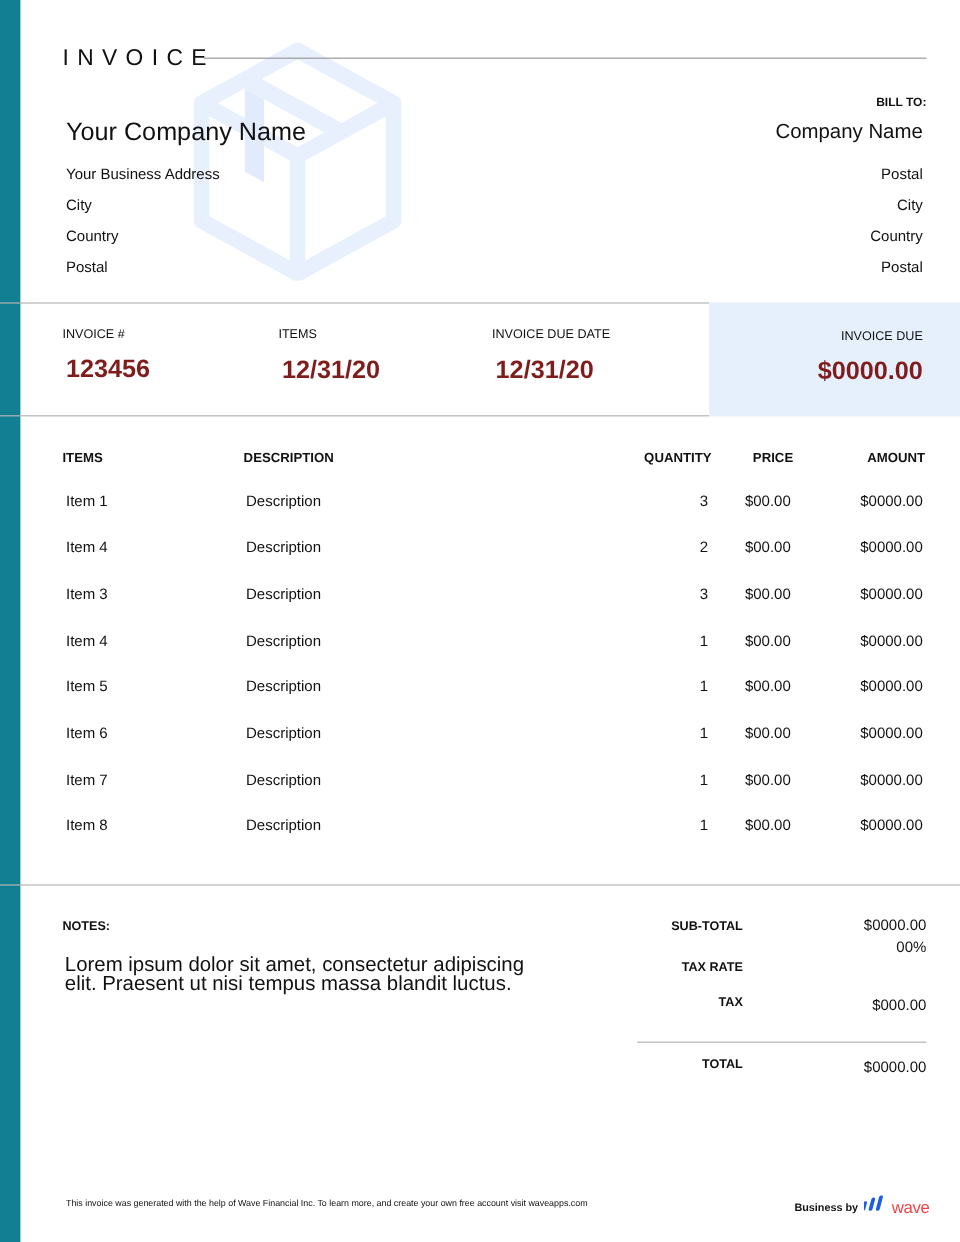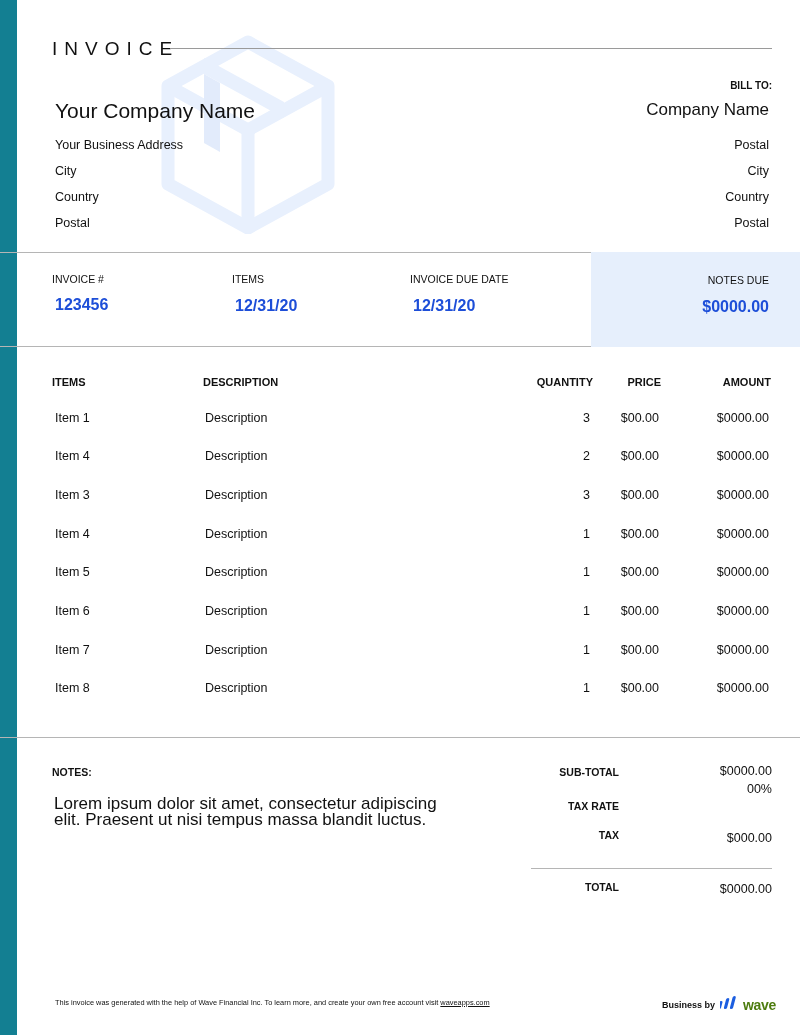--- a/index.html
+++ b/index.html
@@ -19,44 +19,44 @@
     .company-name { left: 55px; top: 99px; font-size: 21px; color: #111; }
     .from-line { left: 55px; font-size: 12.5px; color: #111; }
 
     .bill-to-label { right: 28px; top: 80px; font-size: 10px; font-weight: bold; color: #111; text-align: right; }
     .bill-company { right: 31px; top: 100px; font-size: 17px; color: #111; text-align: right; }
     .to-line { right: 31px; font-size: 12.5px; color: #111; text-align: right; }
     .meta-rule-top { left: 0; top: 252px; width: 591px; height: 1px; background: #b5b5b5; }
     .meta-rule-bot { left: 0; top: 346px; width: 591px; height: 1px; background: #b5b5b5; }
     .amount-due-box { left: 591px; top: 252px; width: 209px; height: 95px; background: #e6effc; }
     .meta-label { font-size: 10.5px; font-weight: normal; color: #111; }
-    .meta-value { font-size: 16px; font-weight: bold; color: #1d4ed8; }
+    .meta-value { font-size: 21px; font-weight: bold; color: #7f1d1d; }
 
     
     .th { top: 376px; font-size: 11px; font-weight: bold; color: #111; }
     .td { font-size: 12.5px; color: #111; }
     .right { text-align: right; }
 
     .section-rule { left: 0; top: 737px; width: 800px; height: 1px; background: #b5b5b5; }
 
     
     .notes-label { left: 52px; top: 766px; font-size: 10.5px; font-weight: bold; text-align: center; }
     .notes-text { left: 54px; top: 796px; width: 400px; font-size: 17px; line-height: 16px; }
 
     
     .tot-label { right: 181px; font-size: 10.5px; font-weight: bold; text-align: right; }
     .tot-value { right: 28px; font-size: 12.5px; text-align: right; }
     .tot-rule { left: 531px; top: 868px; width: 241px; height: 1px; background: #b5b5b5; }
 
     
     .footer-text { left: 55px; top: 998px; font-size: 7.4px; color: #111; }
-    .footer-link { color: #111; text-decoration: underline; cursor: pointer; }
+    .footer-link { color: #111; cursor: pointer; }
     .powered { left: 662px; top: 996px; display: flex; align-items: center; gap: 5px; }
     .powered-by { font-size: 9px; font-weight: bold; color: #111; }
-    .wave-word { font-size: 14px; font-weight: bold; color: #4d7c0f; letter-spacing: -0.3px; }
+    .wave-word { font-size: 14px; font-weight: normal; color: #ef4444; letter-spacing: -0.3px; }
   </style>
 </head>
 <body>
 
 <div class="sidebar"></div>
 
 <div class="abs logo-box">
   <svg width="180" height="200" viewBox="0 0 180 200">
     <g fill="none" stroke="#e8f0fd" stroke-width="13" stroke-linejoin="round">
       <polygon points="90,8 170,52 170,150 90,194 10,150 10,52"></polygon>
@@ -90,21 +90,21 @@
 
 <div class="abs meta-label" style="left:52px; top:273px">INVOICE #</div>
 <div class="abs meta-value" style="left:55px; top:296px">123456</div>
 
 <div class="abs meta-label" style="left:232px; top:273px">ITEMS</div>
 <div class="abs meta-value" style="left:235px; top:297px">12/31/20</div>
 
 <div class="abs meta-label" style="left:410px; top:273px">INVOICE DUE DATE</div>
 <div class="abs meta-value" style="left:413px; top:297px">12/31/20</div>
 
-<div class="abs meta-label right" style="right:31px; top:274px">NOTES DUE</div>
+<div class="abs meta-label right" style="right:31px; top:274px">INVOICE DUE</div>
 <div class="abs meta-value right" style="right:31px; top:298px">$0000.00</div>
 
 <div class="abs th" style="left:52px">ITEMS</div>
 <div class="abs th" style="left:203px">DESCRIPTION</div>
 <div class="abs th right" style="right:207px">QUANTITY</div>
 <div class="abs th right" style="right:139px">PRICE</div>
 <div class="abs th right" style="right:29px">AMOUNT</div>
 
 <div>
   <div>

